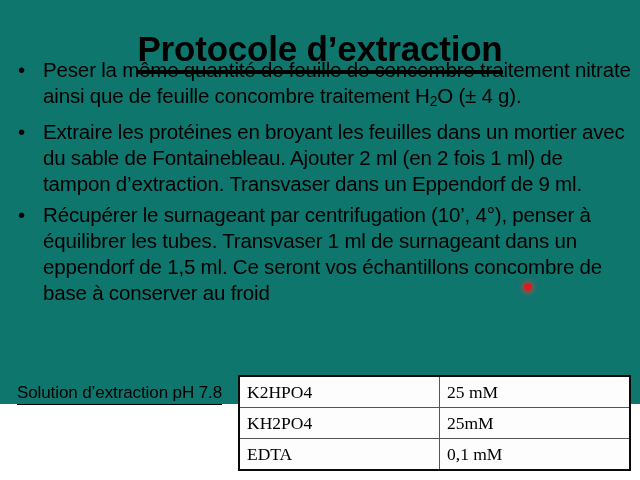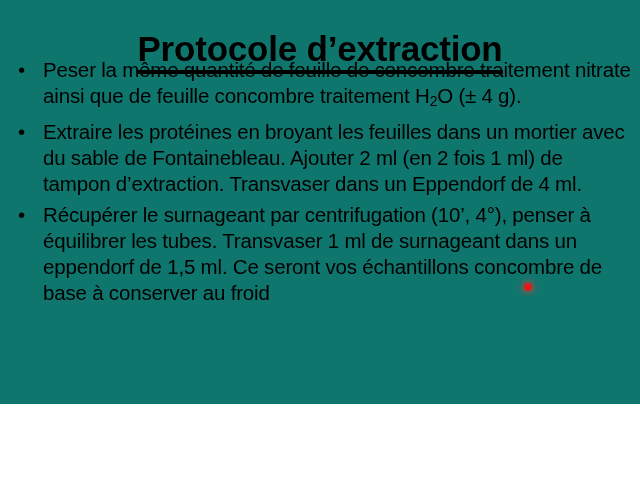--- a/index.html
+++ b/index.html
@@ -133,27 +133,44 @@
 
   <div id="body-list">
 
     <div class="bullet-item">
       <span class="bullet-marker">•</span>
       <span class="bullet-text"><span>Peser la même quantité de feuille de concombre traitement nitrate ainsi que de feuille concombre traitement H</span><sub>2</sub><span>O (± 4 g).</span></span>
     </div>
 
     <div class="bullet-item">
       <span class="bullet-marker">•</span>
-      <span class="bullet-text">Extraire les protéines en broyant les feuilles dans un mortier avec du sable de Fontainebleau. Ajouter 2 ml (en 2 fois 1 ml) de tampon d’extraction. Transvaser dans un Eppendorf de 4 ml.</span>
+      <span class="bullet-text">Extraire les protéines en broyant les feuilles dans un mortier avec du sable de Fontainebleau. Ajouter 2 ml (en 2 fois 1 ml) de tampon d’extraction. Transvaser dans un Eppendorf de 9 ml.</span>
     </div>
 
     <div class="bullet-item">
       <span class="bullet-marker">•</span>
       <span class="bullet-text">Récupérer le surnageant par centrifugation (10’, 4°), penser à équilibrer les tubes. Transvaser 1 ml de surnageant dans un eppendorf de 1,5 ml. Ce seront vos échantillons concombre de base à conserver au froid</span>
     </div>
 
   </div>
 
   <div id="laser-dot"></div>
 
+  <div id="solution-label">Solution d’extraction pH 7.8</div>
 
+  <table id="buffer-table">
+    <tbody>
+      <tr>
+        <td class="col-reagent">K2HPO4</td>
+        <td class="col-conc">25 mM</td>
+      </tr>
+      <tr>
+        <td class="col-reagent">KH2PO4</td>
+        <td class="col-conc">25mM</td>
+      </tr>
+      <tr>
+        <td class="col-reagent">EDTA</td>
+        <td class="col-conc">0,1 mM</td>
+      </tr>
+    </tbody>
+  </table>
 
 </div>
 
 </body></html>

